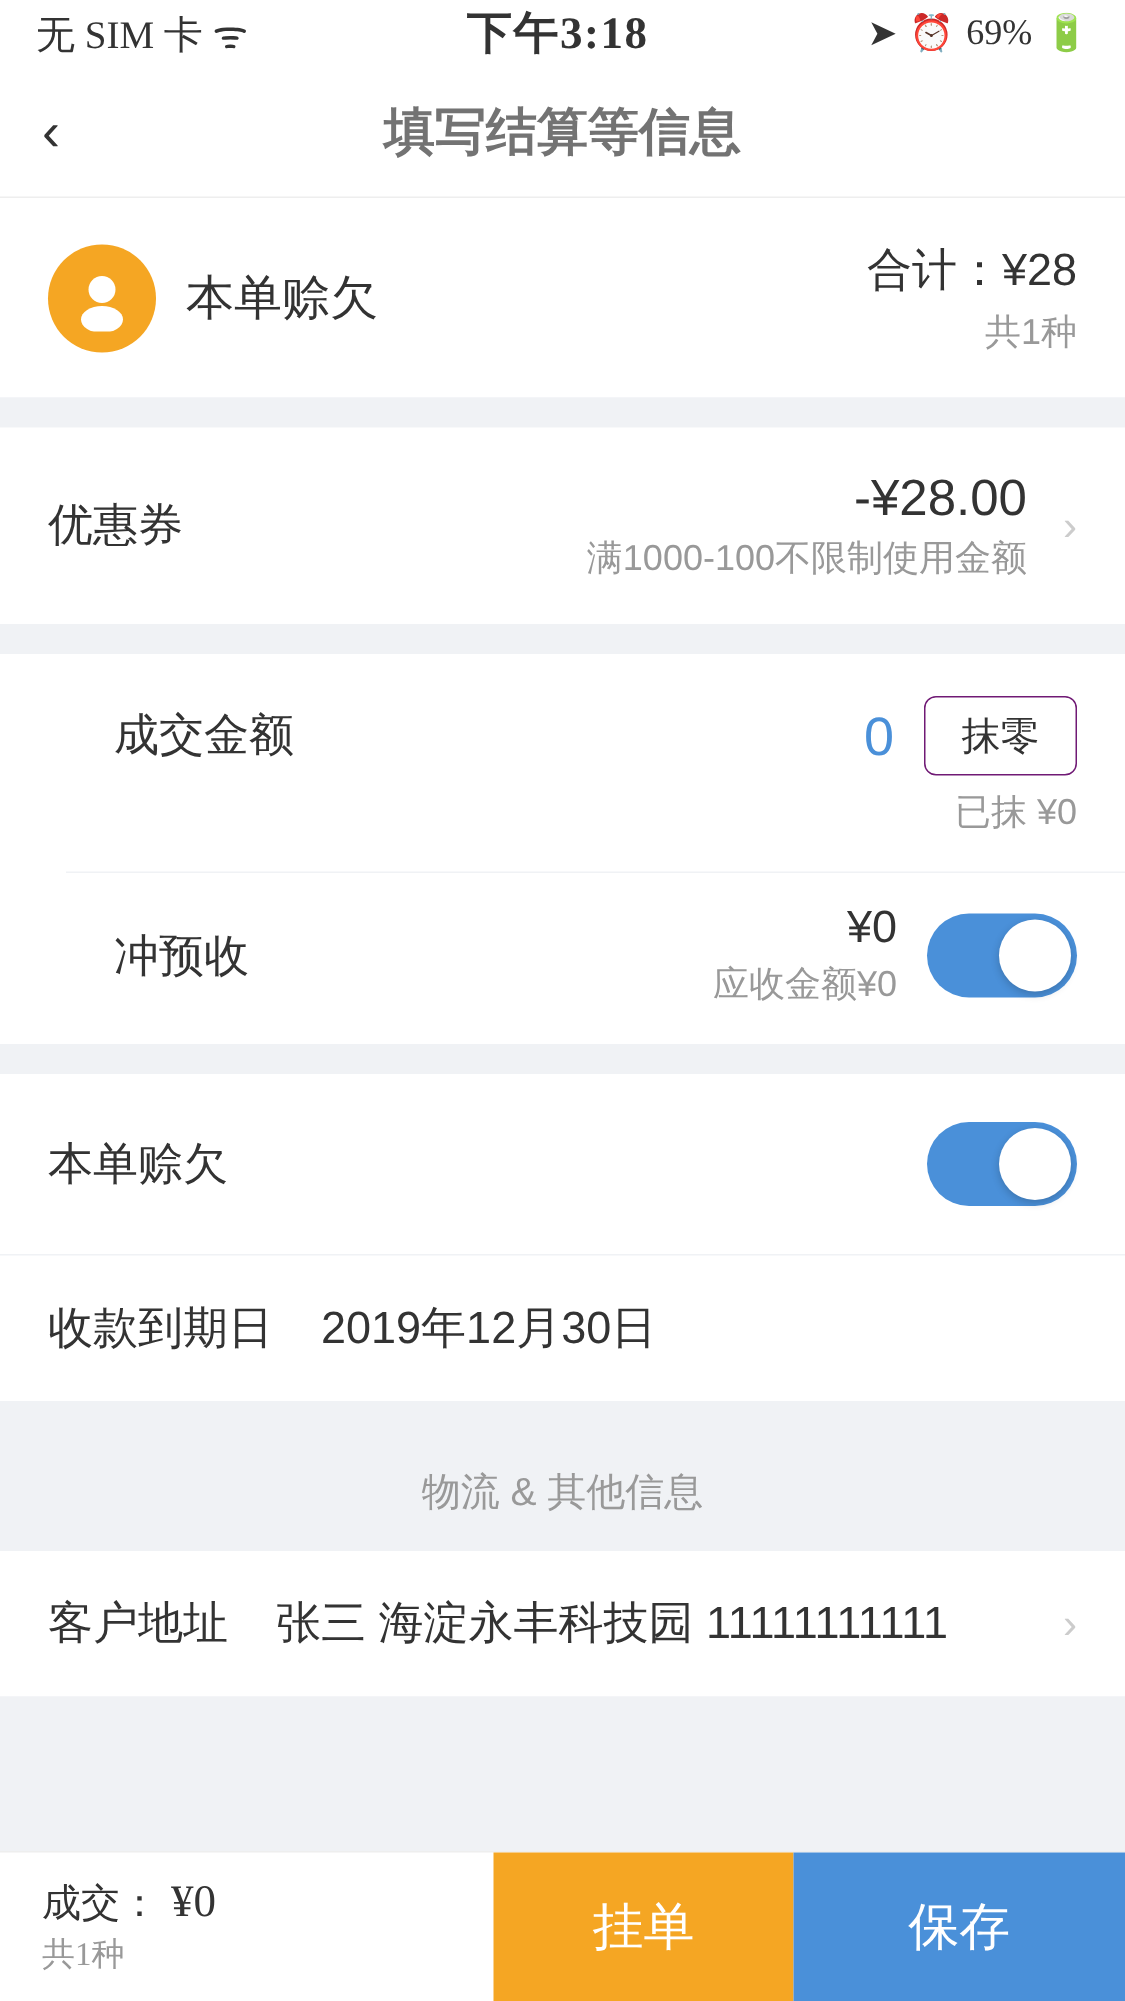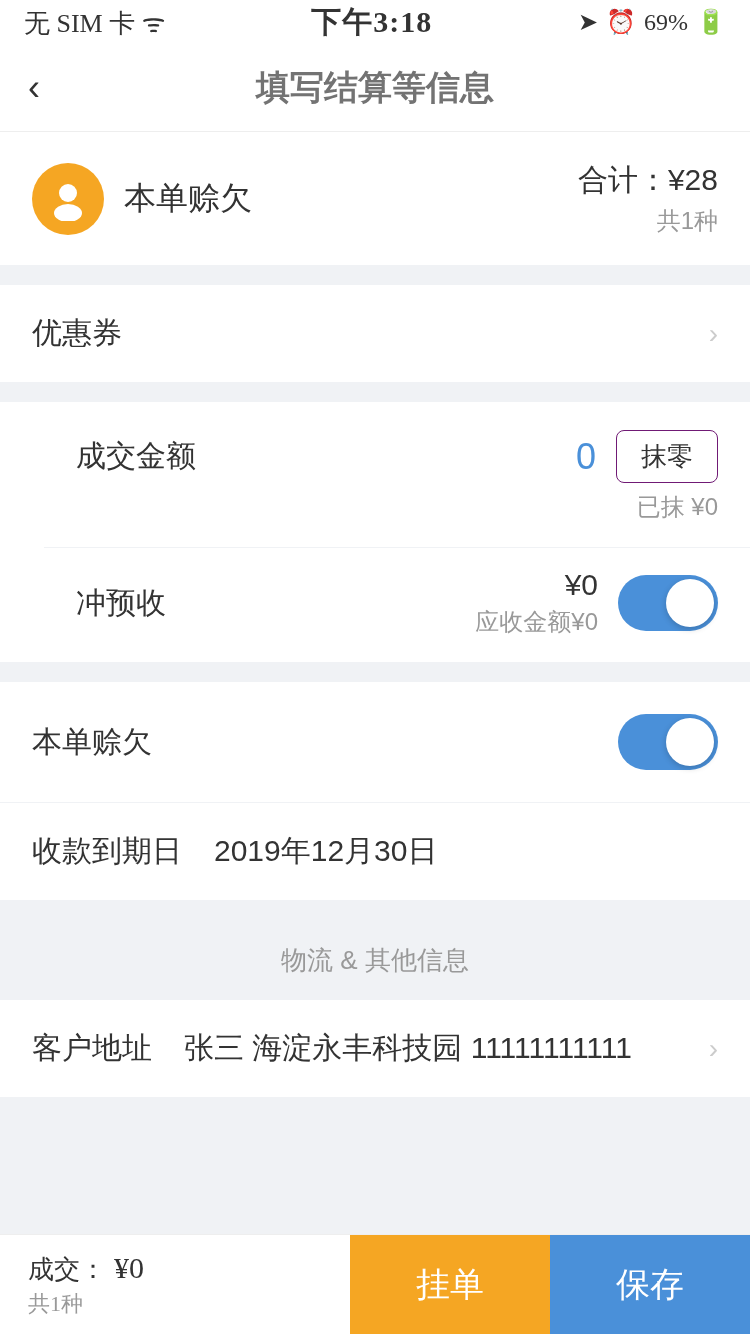--- a/index.html
+++ b/index.html
@@ -355,21 +355,21 @@
       background: #f5a623;
       display: flex;
       align-items: center;
       justify-content: center;
       font-size: 34px;
       color: #fff;
       font-weight: 500;
       cursor: pointer;
     }
     .bottom-btn-save {
-      width: 200px;
+      width: 221px;
       height: 100px;
       background: #4a90d9;
       display: flex;
       align-items: center;
       justify-content: center;
       font-size: 34px;
       color: #fff;
       font-weight: 500;
       cursor: pointer;
     }
@@ -416,20 +416,24 @@
     <div class="customer-count">共1种</div>
   </div>
 </div>
 
 <div class="divider"></div>
 
 <div class="section">
   <div class="row">
     <div class="row-label">优惠券</div>
     <div class="row-right">
+      <div class="coupon-right">
+        <div class="coupon-discount">-¥28.00</div>
+        <div class="coupon-desc">满1000-100不限制使用金额</div>
+      </div>
       <span class="chevron-right">›</span>
     </div>
   </div>
 </div>
 
 <div class="divider"></div>
 
 <div class="amount-section">
   <div class="amount-row">
     <div class="row-label">成交金额</div>

